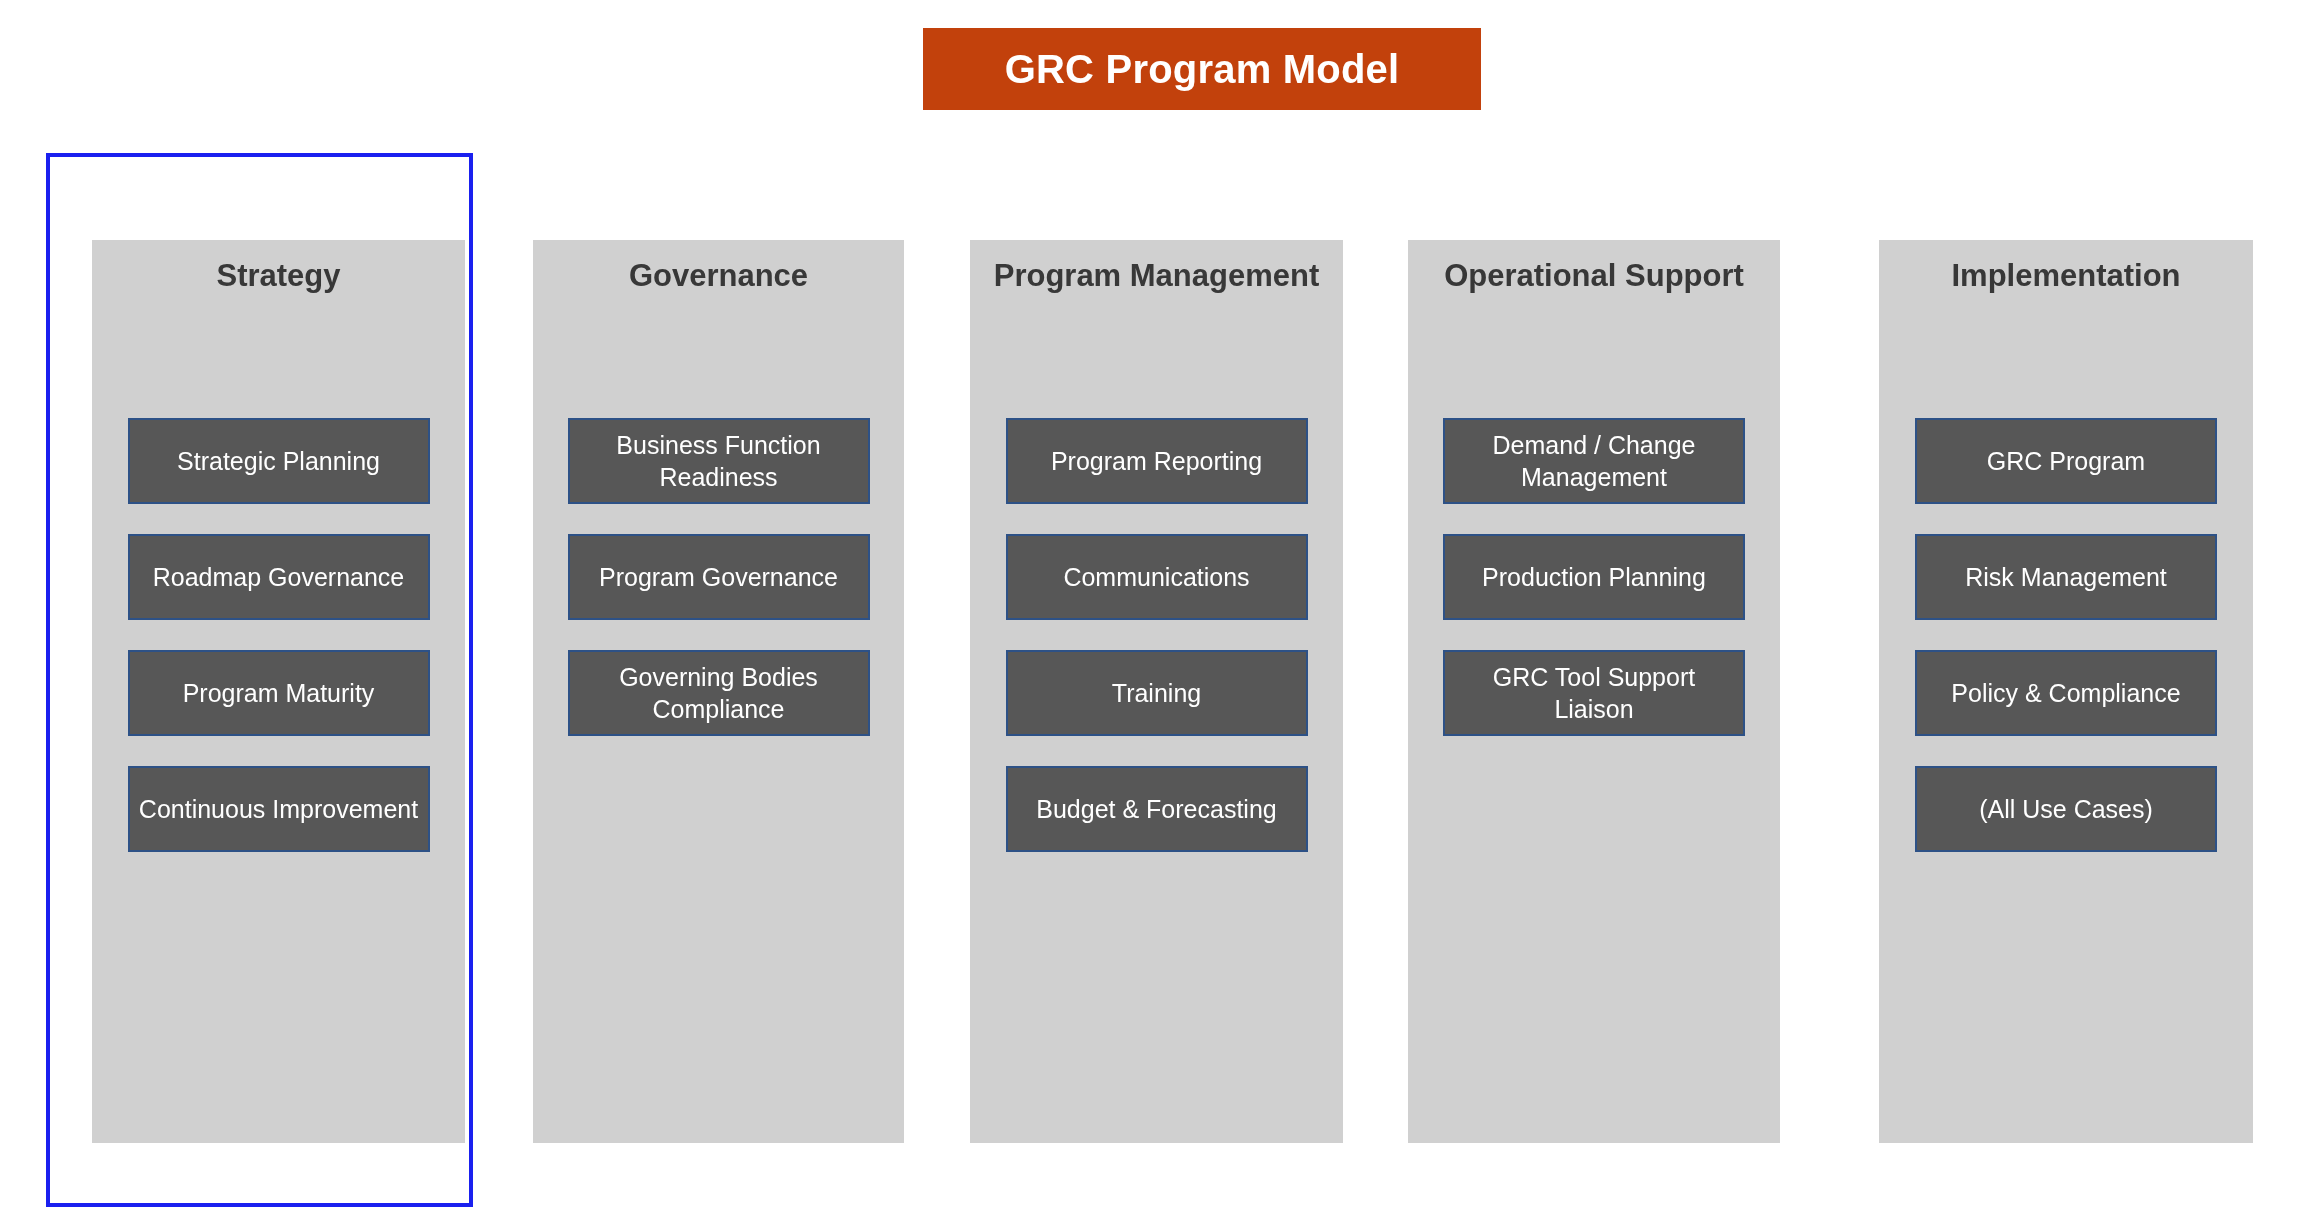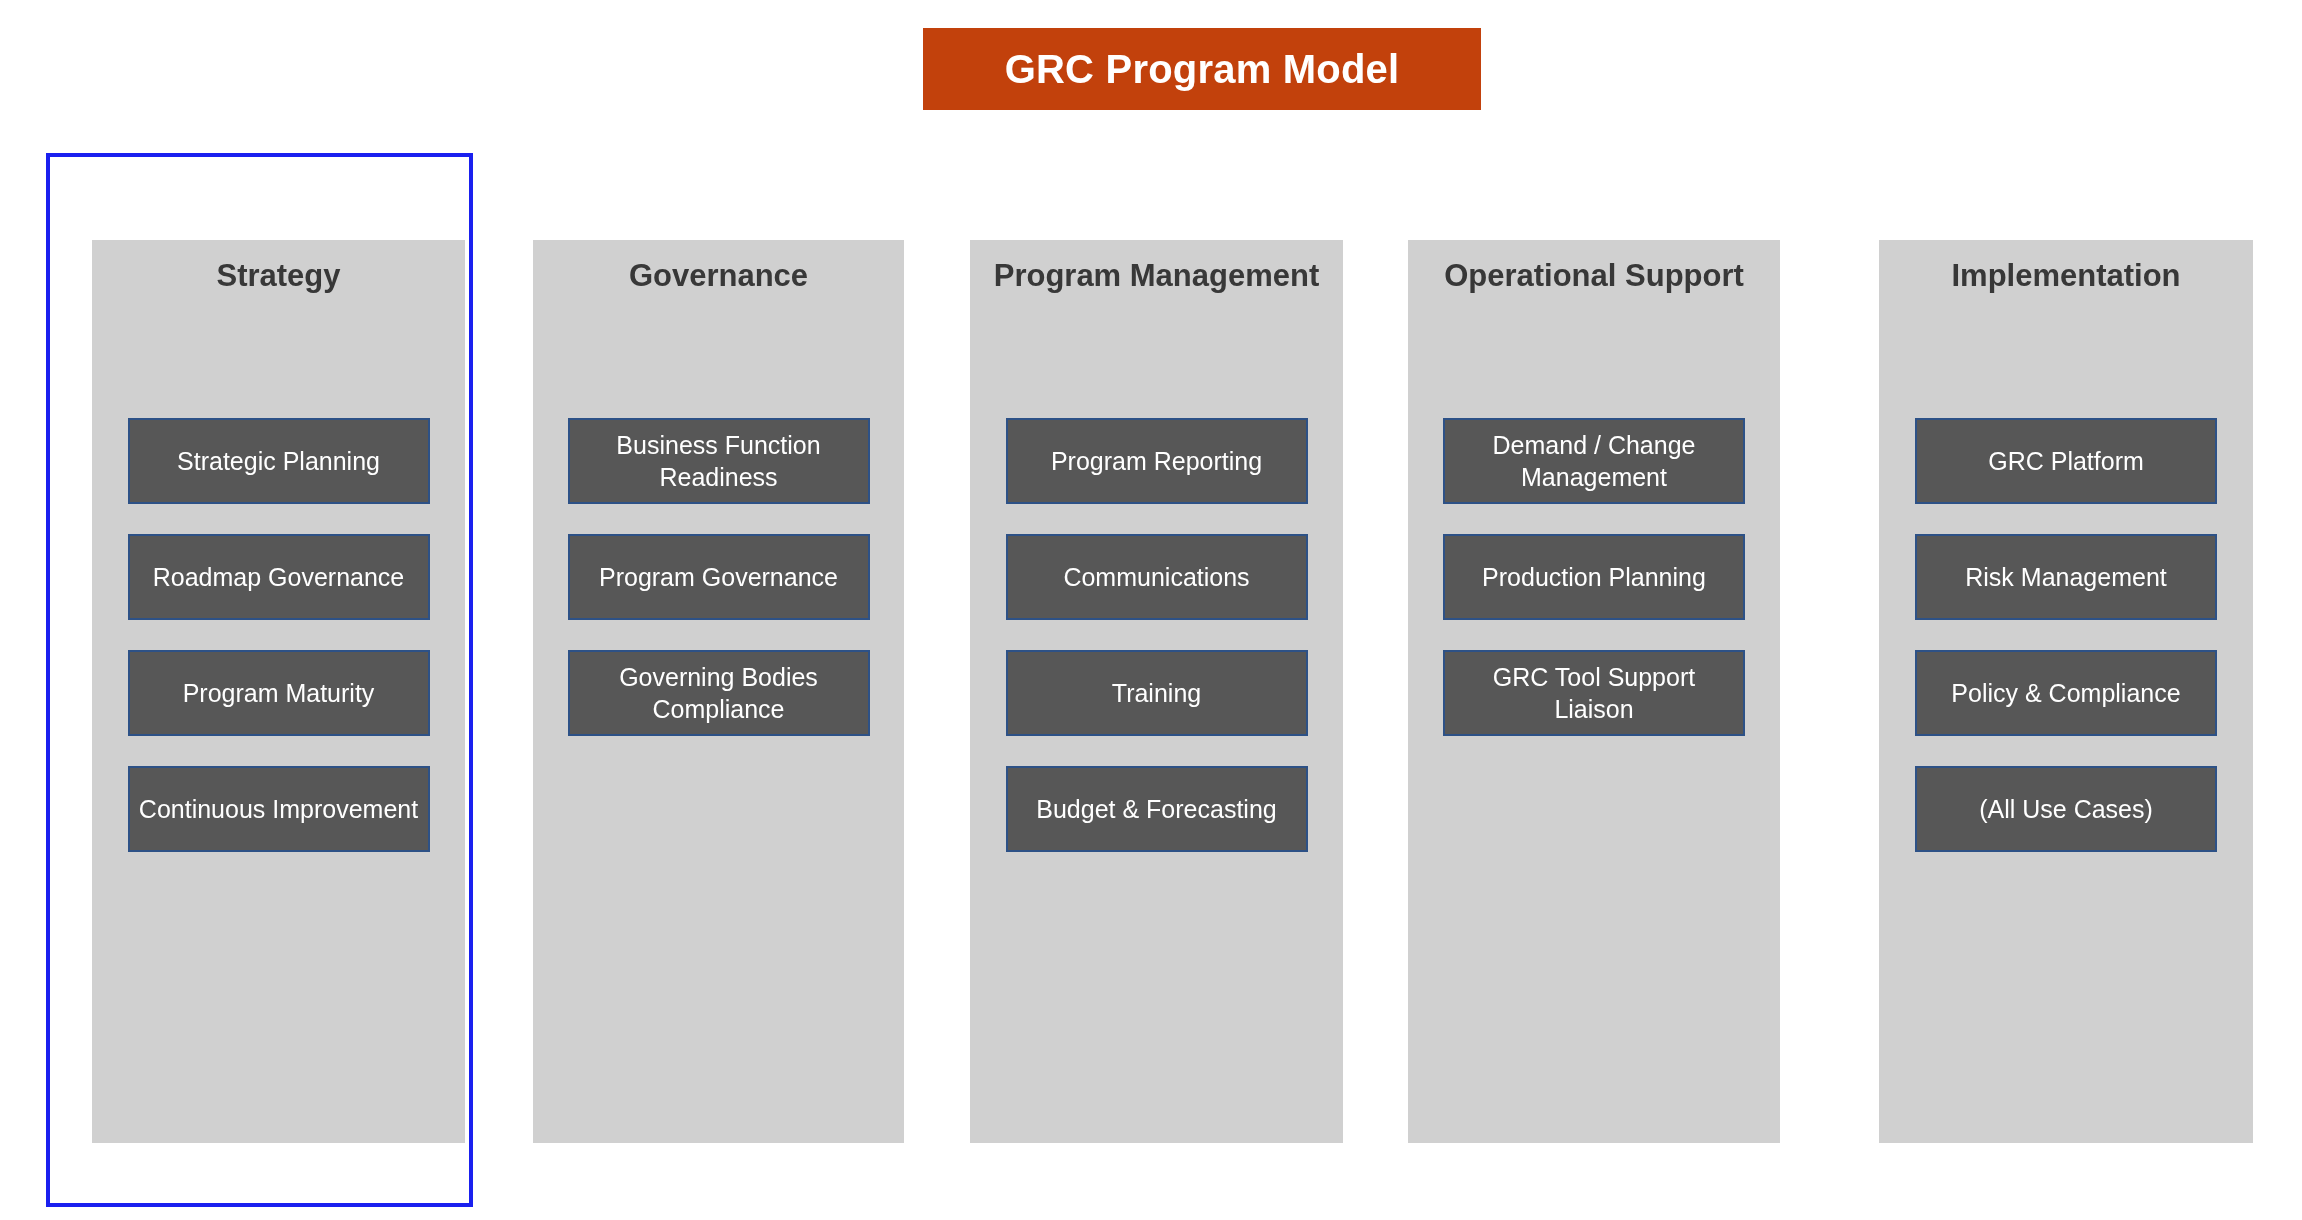--- a/index.html
+++ b/index.html
@@ -169,21 +169,21 @@
       <div class="items">
         <div class="item-box">Demand / Change Management</div>
         <div class="item-box">Production Planning</div>
         <div class="item-box">GRC Tool Support Liaison</div>
       </div>
     </div>
 
     <div class="column" id="col-4">
       <div class="column-header">Implementation</div>
       <div class="items">
-        <div class="item-box">GRC Platform</div>
+        <div class="item-box">GRC Program</div>
         <div class="item-box">Risk Management</div>
         <div class="item-box">Policy &amp; Compliance</div>
         <div class="item-box">(All Use Cases)</div>
       </div>
     </div>
 
   </div>
 </div>
 
 </body></html>

